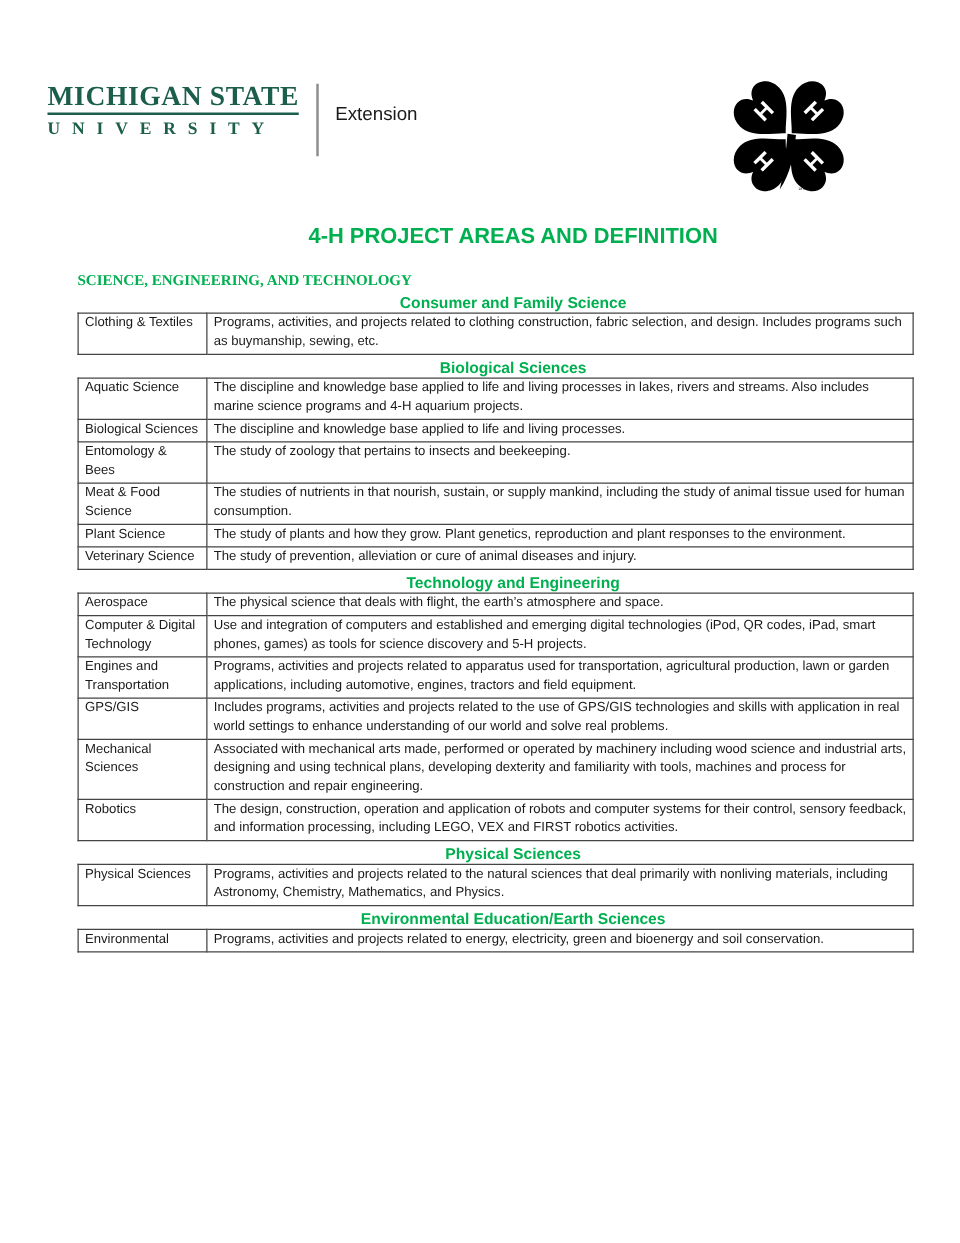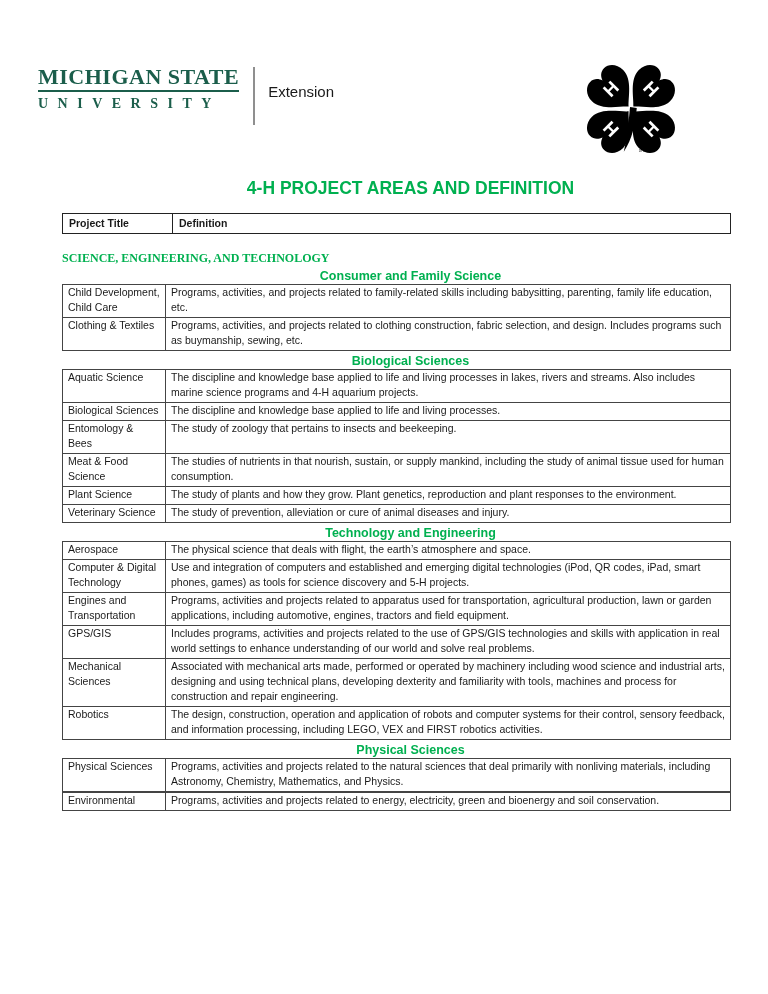--- a/index.html
+++ b/index.html
@@ -74,46 +74,30 @@
         <path d="M -2,-4 L 12,-2 C 9,32 3,62 -15,89 C -8,60 -5,28 -2,-4 Z"></path>
         <text x="16" y="90" font-size="6" fill="#000000">18 USC 707</text>
       </g>
     </svg>
   </div>
 
   <div class="content">
 
     <h1 class="doc-title">4-H PROJECT AREAS AND DEFINITION</h1>
 
-    <table class="hdr-table">
-      <colgroup>
-          <col style="width:110px">
-          <col>
-        </colgroup>
-      <tbody>
-        <tr>
-          <td>Project Title</td>
-          <td>Definition</td>
-        </tr>
-      </tbody>
-    </table>
 
     <h2 class="section-head">SCIENCE, ENGINEERING, AND TECHNOLOGY</h2>
 
     <h3 class="subhead">Consumer and Family Science</h3>
     <table class="def-table">
       <colgroup>
           <col style="width:103px">
           <col>
         </colgroup>
       <tbody>
-        <tr>
-          <td class="t">Child Development, Child Care</td>
-          <td class="d">Programs, activities, and projects related to family-related skills including babysitting, parenting, family life education, etc.</td>
-        </tr>
         <tr>
           <td class="t">Clothing &amp; Textiles</td>
           <td class="d">Programs, activities, and projects related to clothing construction, fabric selection, and design.  Includes programs such as buymanship, sewing, etc.</td>
         </tr>
       </tbody>
     </table>
 
     <h3 class="subhead">Biological Sciences</h3>
     <table class="def-table">
       <colgroup>
@@ -189,20 +173,21 @@
           <col>
         </colgroup>
       <tbody>
         <tr>
           <td class="t">Physical Sciences</td>
           <td class="d">Programs, activities and projects related to the natural sciences that deal primarily with nonliving materials, including Astronomy, Chemistry, Mathematics, and Physics.</td>
         </tr>
       </tbody>
     </table>
 
+    <h3 class="subhead">Environmental Education/Earth Sciences</h3>
     <table class="def-table">
       <colgroup>
           <col style="width:103px">
           <col>
         </colgroup>
       <tbody>
         <tr>
           <td class="t">Environmental</td>
           <td class="d">Programs, activities and projects related to energy, electricity, green and bioenergy and soil conservation.</td>
         </tr>

